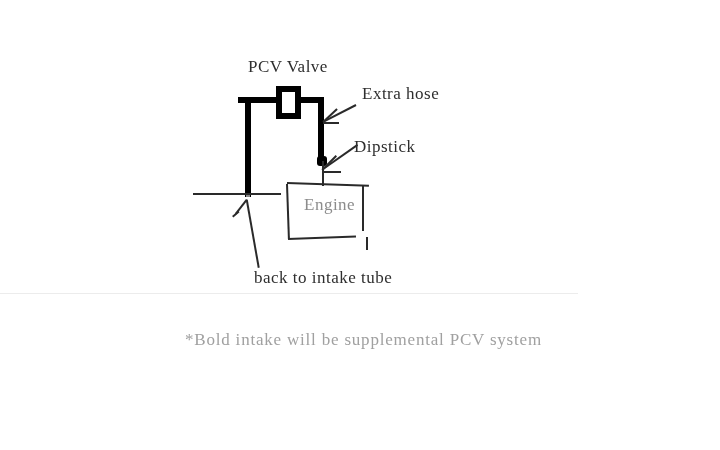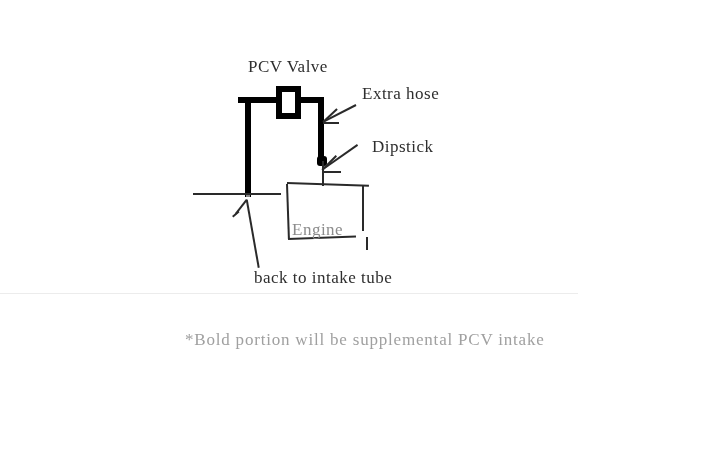--- a/index.html
+++ b/index.html
@@ -61,18 +61,18 @@
   <div class="thin" style="left:322px;top:171px;width:19px;"></div>
 
   <div class="thin" style="left:247px;top:199px;width:69px;transform:rotate(80deg);"></div>
   <div class="thin" style="left:247px;top:199px;width:18px;transform:rotate(128deg);"></div>
   <div class="thin" style="left:239px;top:211px;width:8px;transform:rotate(140deg);"></div>
 
   <div class="faint" style="left:0;top:293px;width:578px;"></div>
 
   <div class="label" style="left:248px;top:57px;">PCV Valve</div>
   <div class="label" style="left:362px;top:84px;">Extra hose</div>
-  <div class="label" style="left:372px;top:137px;">Dipstick</div>
-  <div class="label engine" style="left:292px;top:195px;margin-top:25px;">Engine</div>
+  <div class="label" style="left:354px;top:137px;">Dipstick</div>
+  <div class="label engine" style="left:304px;top:195px;">Engine</div>
   <div class="label" style="left:254px;top:268px;">back to intake tube</div>
-  <div class="label note" style="left:185px;top:330px;">*Bold portion will be supplemental PCV intake</div>
+  <div class="label note" style="left:185px;top:330px;">*Bold intake will be supplemental PCV system</div>
 
 </div>
 
 </body></html>

